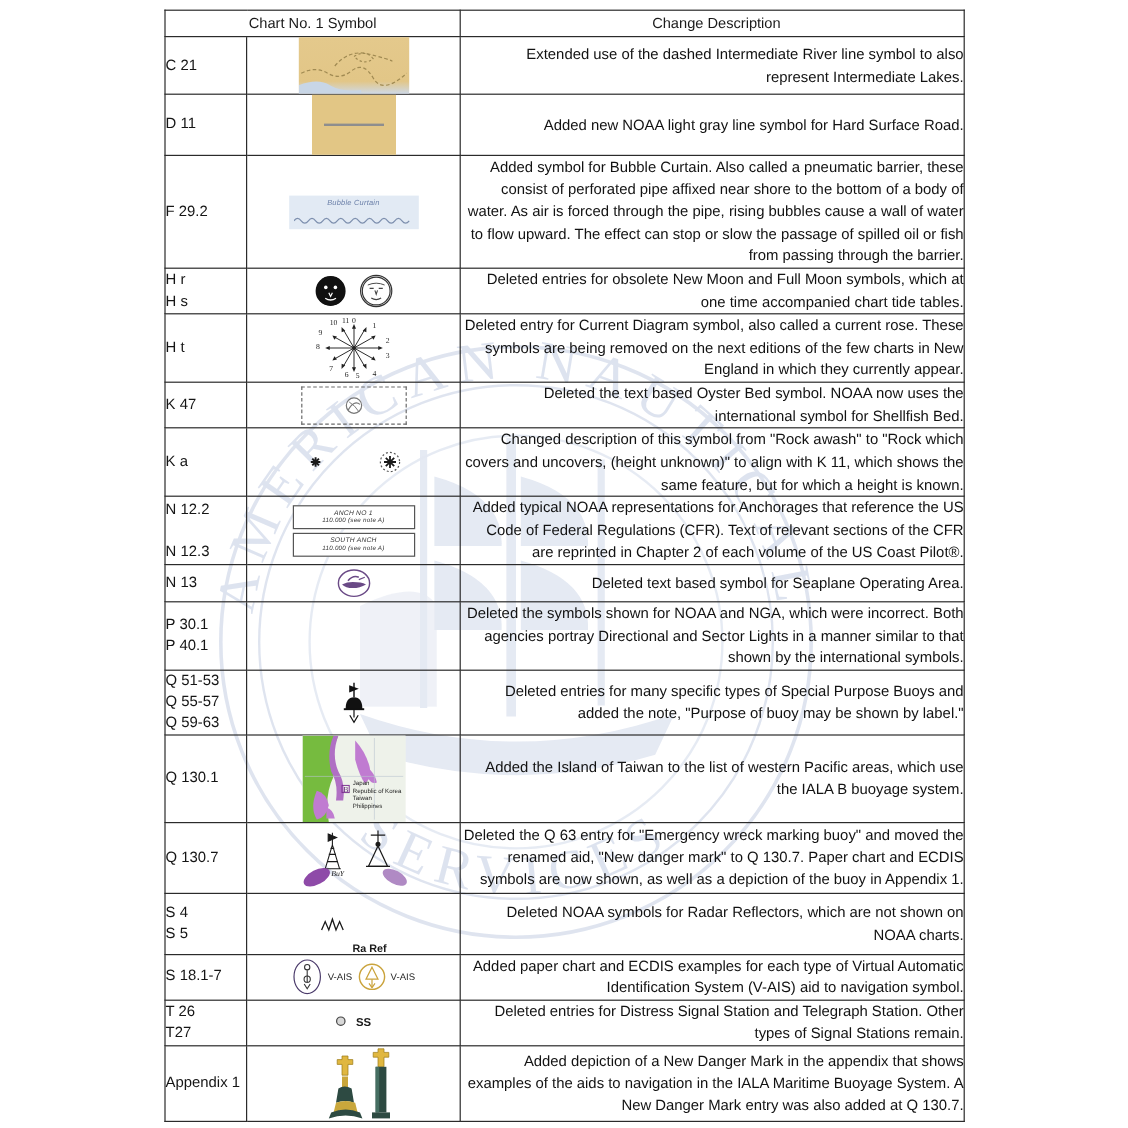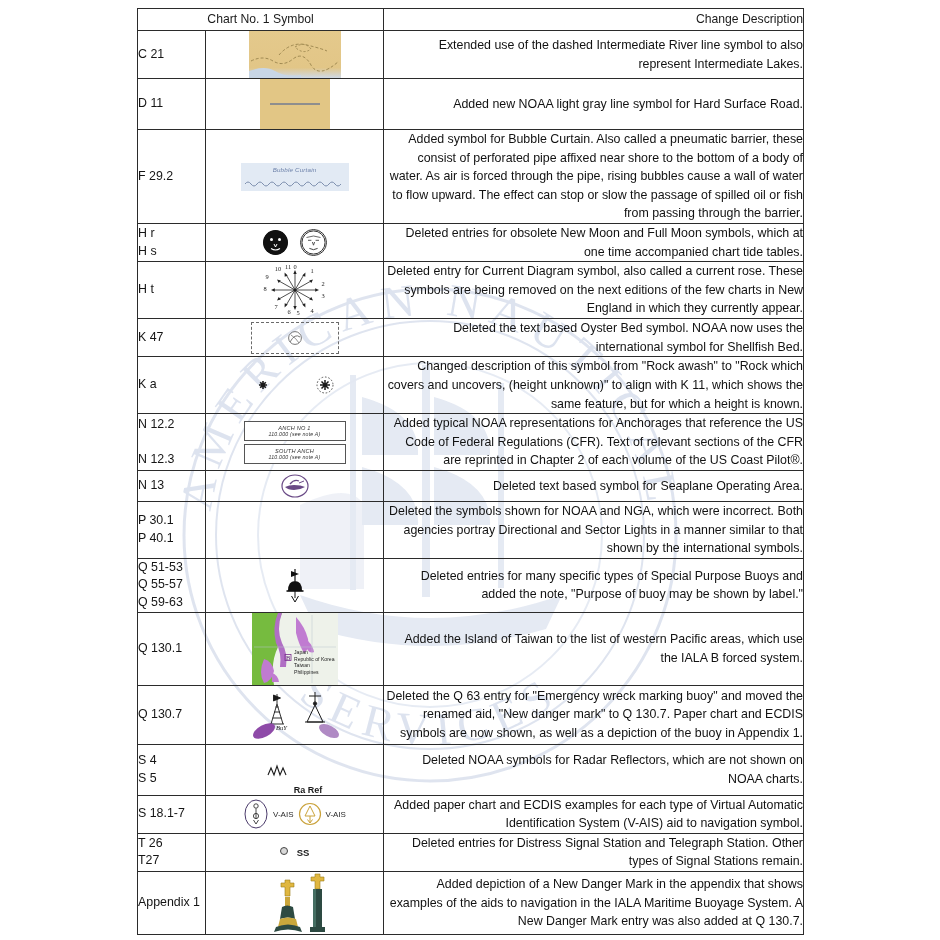--- a/index.html
+++ b/index.html
@@ -55,21 +55,21 @@
   col.c-desc  { width: 420px; }
 
   thead th {
     font-weight: normal;
     font-size: 12.2px;
     color: #1b1b1b;
     height: 21px;
     line-height: 21px;
   }
   thead th.h-sym  { text-align: center; }
-  thead th.h-desc { text-align: right; padding-left: 7px; }
+  thead th.h-desc { text-align: center; padding-left: 7px; }
   
 
   td.code {
     font-size: 12.4px;
     color: #151515;
     padding-left: 9px;
     line-height: 1.42;
     white-space: pre-line;
     text-align: left;
   }
@@ -457,21 +457,21 @@
               <g font-family="'Liberation Sans',sans-serif" font-size="5.1" fill="#1d1d1d">
                 <text x="42" y="41">Japan</text>
                 <text x="42" y="47.5">Republic of Korea</text>
                 <text x="42" y="54">Taiwan</text>
                 <text x="42" y="60.5">Philippines</text>
               </g>
             </svg>
           </div>
         </div>
       </td>
-      <td class="desc">Added the Island of Taiwan to the list of western Pacific areas, which use the IALA B forced system.</td>
+      <td class="desc">Added the Island of Taiwan to the list of western Pacific areas, which use the IALA B buoyage system.</td>
     </tr>
 
     <tr>
       <td class="code">Q 130.7</td>
       <td class="sym">
         <div class="symwrap">
           <svg width="96" height="58" viewBox="0 0 96 58">
 
             <g stroke="#1a1a1a" fill="none" stroke-width=".9">
               <path d="M30 8 L30 18"></path>

